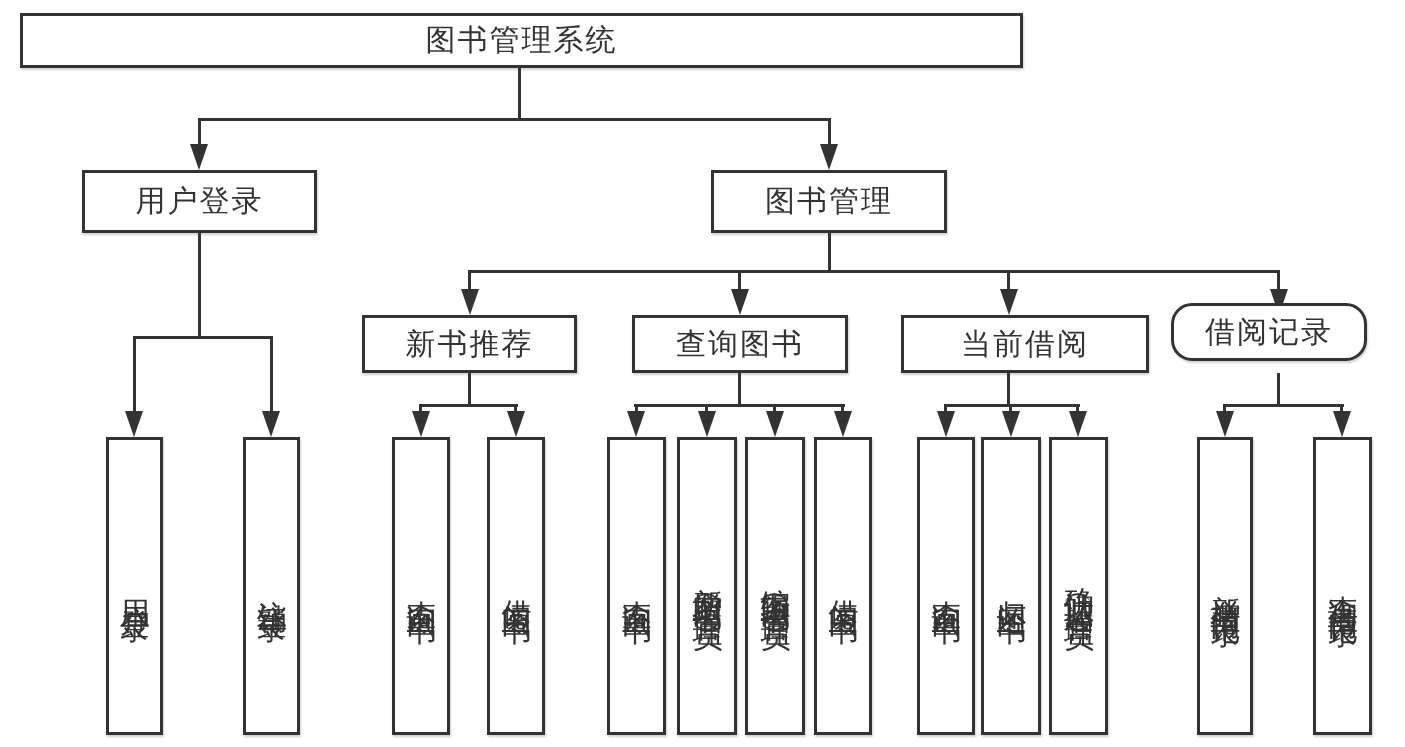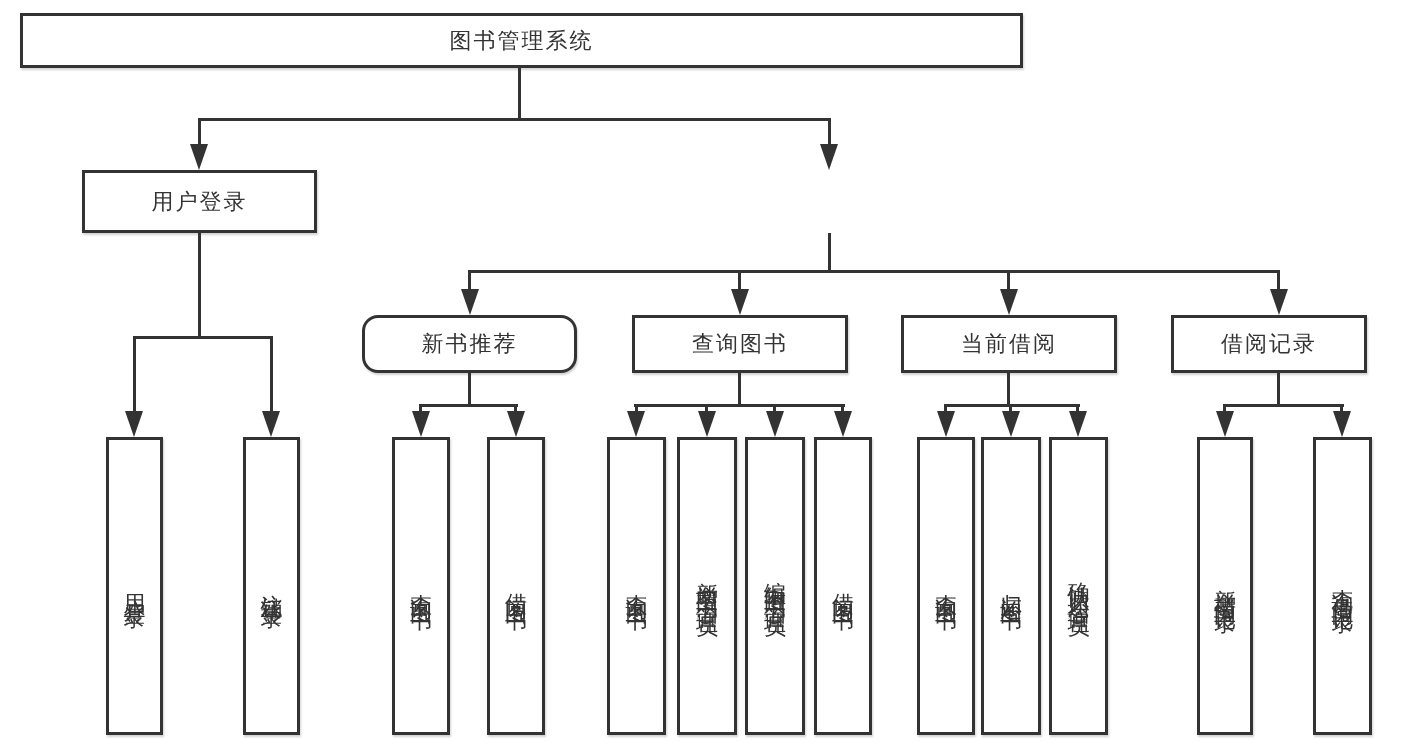--- a/index.html
+++ b/index.html
@@ -15,21 +15,21 @@
     background:var(--bg);
     overflow:hidden;
     font-family:"Liberation Sans","DejaVu Sans",sans-serif;
   }
   .node{
     position:absolute;
     box-sizing:border-box;
     border:3px solid var(--line);
     background:#fff;
     display:flex;align-items:center;justify-content:center;
-    font-size:22px;color:var(--text);
+    font-size:30px;color:var(--text);
     letter-spacing:2px;
     box-shadow:1px 2px 2px rgba(0,0,0,0.18);
     white-space:nowrap;
   }
   .node.v{
     writing-mode:vertical-rl;
     text-orientation:mixed;
     letter-spacing:5px;
     white-space:normal;
   }
@@ -58,43 +58,44 @@
   <div class="node" style="left:20px;top:13px;width:1003px;height:55px;">图书管理系统</div>
 
   <div class="vl" style="left:518px;top:66px;height:54px;"></div>
   <div class="hl" style="left:198px;top:118px;width:633px;"></div>
   <div class="vl" style="left:198px;top:118px;height:30px;"></div>
   <div class="ah" style="left:190px;top:144px;"></div>
   <div class="vl" style="left:828px;top:118px;height:30px;"></div>
   <div class="ah" style="left:820px;top:144px;"></div>
 
   <div class="node" style="left:82px;top:170px;width:235px;height:63px;">用户登录</div>
+  <div class="node" style="left:711px;top:170px;width:236px;height:63px;">图书管理</div>
 
   <div class="vl" style="left:198px;top:233px;height:106px;"></div>
   <div class="hl" style="left:133px;top:336px;width:140px;"></div>
   <div class="vl" style="left:133px;top:336px;height:79px;"></div>
   <div class="ah" style="left:125px;top:411px;"></div>
   <div class="vl" style="left:270px;top:336px;height:79px;"></div>
   <div class="ah" style="left:262px;top:411px;"></div>
 
   <div class="vl" style="left:828px;top:233px;height:40px;"></div>
   <div class="hl" style="left:468px;top:270px;width:812px;"></div>
   <div class="vl" style="left:468px;top:270px;height:23px;"></div>
   <div class="ah" style="left:461px;top:289px;"></div>
   <div class="vl" style="left:738px;top:270px;height:23px;"></div>
   <div class="ah" style="left:731px;top:289px;"></div>
   <div class="vl" style="left:1007px;top:270px;height:23px;"></div>
   <div class="ah" style="left:1000px;top:289px;"></div>
   <div class="vl" style="left:1277px;top:270px;height:23px;"></div>
   <div class="ah" style="left:1270px;top:289px;"></div>
 
-  <div class="node" style="left:362px;top:315px;width:215px;height:58px;border-radius:16px;">新书推荐</div>
+  <div class="node" style="left:362px;top:315px;width:215px;height:58px;">新书推荐</div>
   <div class="node" style="left:632px;top:315px;width:216px;height:58px;">查询图书</div>
-  <div class="node" style="left:901px;top:315px;width:216px;height:58px;">当前借阅</div>
-  <div class="node" style="left:1171px;top:315px;width:196px;height:58px;">借阅记录</div>
+  <div class="node" style="left:901px;top:315px;width:248px;height:58px;">当前借阅</div>
+  <div class="node" style="left:1171px;top:303px;width:196px;height:58px;border-radius:21px;">借阅记录</div>
 
   <div class="vl" style="left:468px;top:373px;height:32px;"></div>
   <div class="hl" style="left:419px;top:404px;width:99px;"></div>
   <div class="vl" style="left:419px;top:404px;height:10px;"></div>
   <div class="ah" style="left:412px;top:411px;"></div>
   <div class="vl" style="left:514px;top:404px;height:10px;"></div>
   <div class="ah" style="left:507px;top:411px;"></div>
 
   <div class="vl" style="left:738px;top:373px;height:32px;"></div>
   <div class="hl" style="left:634px;top:404px;width:211px;"></div>

